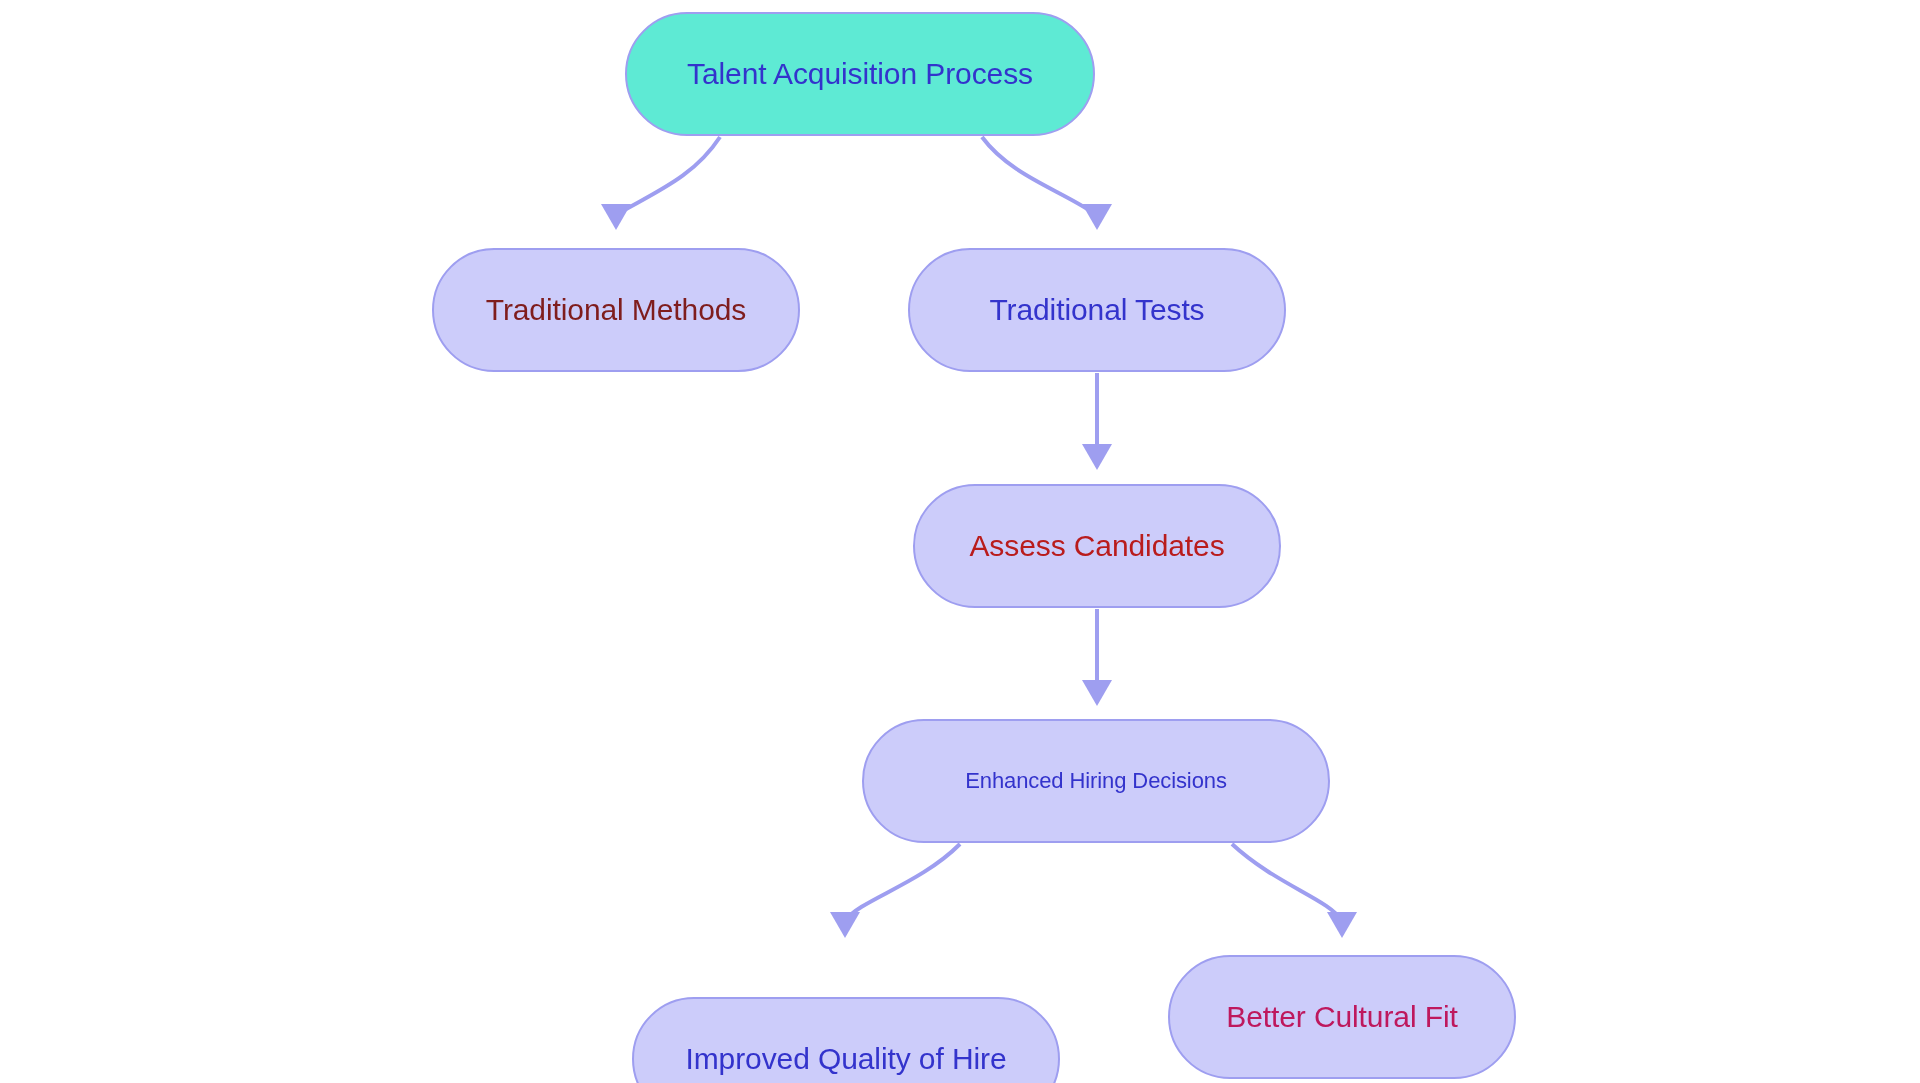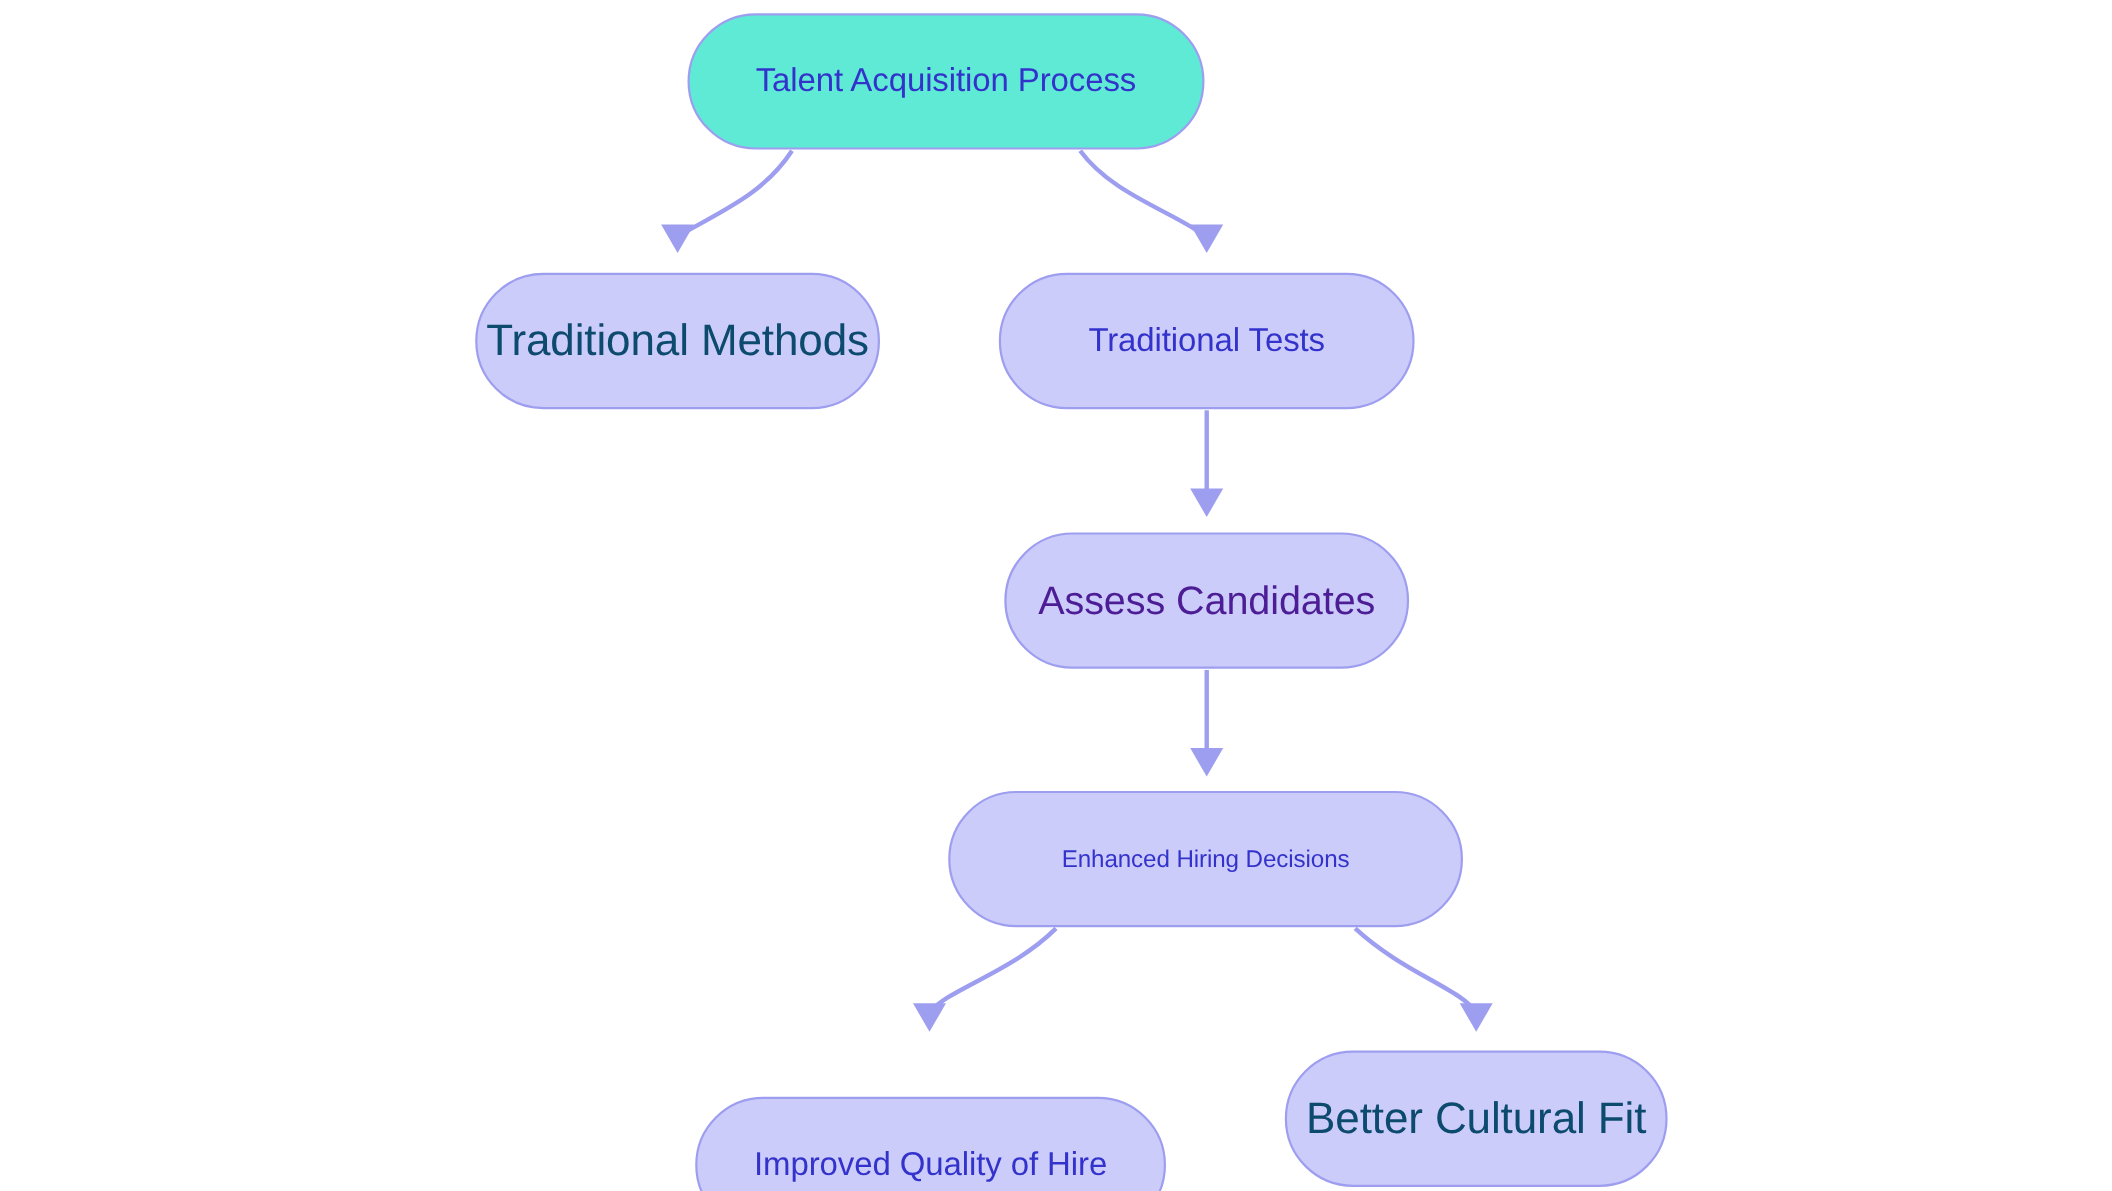--- a/index.html
+++ b/index.html
@@ -68,36 +68,36 @@
         <path d="M 1232 844 C 1275 884 1330 900 1341 920" fill="none" stroke="#9e9ef0" stroke-width="4" stroke-linecap="butt"></path>
         <polygon points="1327,912 1357,912 1342,938" fill="#9e9ef0"></polygon>
       </g>
   </svg>
 
   <div class="node" style="left: 625px; top: 12px; width: 470px; height: 124px; background: #5eead4; border-color: rgb(158, 158, 240);">
     <span class="node-label" style="color: rgb(51, 51, 204); font-size: 30px;">Talent Acquisition Process</span>
   </div>
 
   <div class="node" style="left: 432px; top: 248px; width: 368px; height: 124px; background: rgb(204, 204, 250); border-color: rgb(158, 158, 240);">
-    <span class="node-label" style="color: #0c4a6e; font-size: 40px;">Traditional Methods</span>
+    <span class="node-label" style="color: #7f1d1d; font-size: 30px;">Traditional Methods</span>
   </div>
 
   <div class="node" style="left: 908px; top: 248px; width: 378px; height: 124px; background: rgb(204, 204, 250); border-color: rgb(158, 158, 240);">
     <span class="node-label" style="color: rgb(51, 51, 204); font-size: 30px;">Traditional Tests</span>
   </div>
 
   <div class="node" style="left: 913px; top: 484px; width: 368px; height: 124px; background: rgb(204, 204, 250); border-color: rgb(158, 158, 240);">
-    <span class="node-label" style="color: #4c1d95; font-size: 36px;">Assess Candidates</span>
+    <span class="node-label" style="color: #b91c1c; font-size: 30px;">Assess Candidates</span>
   </div>
 
   <div class="node" style="left: 862px; top: 719px; width: 468px; height: 124px; background: rgb(204, 204, 250); border-color: rgb(158, 158, 240);">
     <span class="node-label" style="color: rgb(51, 51, 204); font-size: 22px;">Enhanced Hiring Decisions</span>
   </div>
 
   <div class="node" style="left: 632px; top: 955px; width: 428px; height: 124px; background: rgb(204, 204, 250); border-color: rgb(158, 158, 240); margin-top: 42px;">
     <span class="node-label" style="color: rgb(51, 51, 204); font-size: 30px;">Improved Quality of Hire</span>
   </div>
 
   <div class="node" style="left: 1168px; top: 955px; width: 348px; height: 124px; background: rgb(204, 204, 250); border-color: rgb(158, 158, 240);">
-    <span class="node-label" style="color: #0c4a6e; font-size: 40px;">Better Cultural Fit</span>
+    <span class="node-label" style="color: #be185d; font-size: 30px;">Better Cultural Fit</span>
   </div>
 
 </div>
 
 </body></html>

